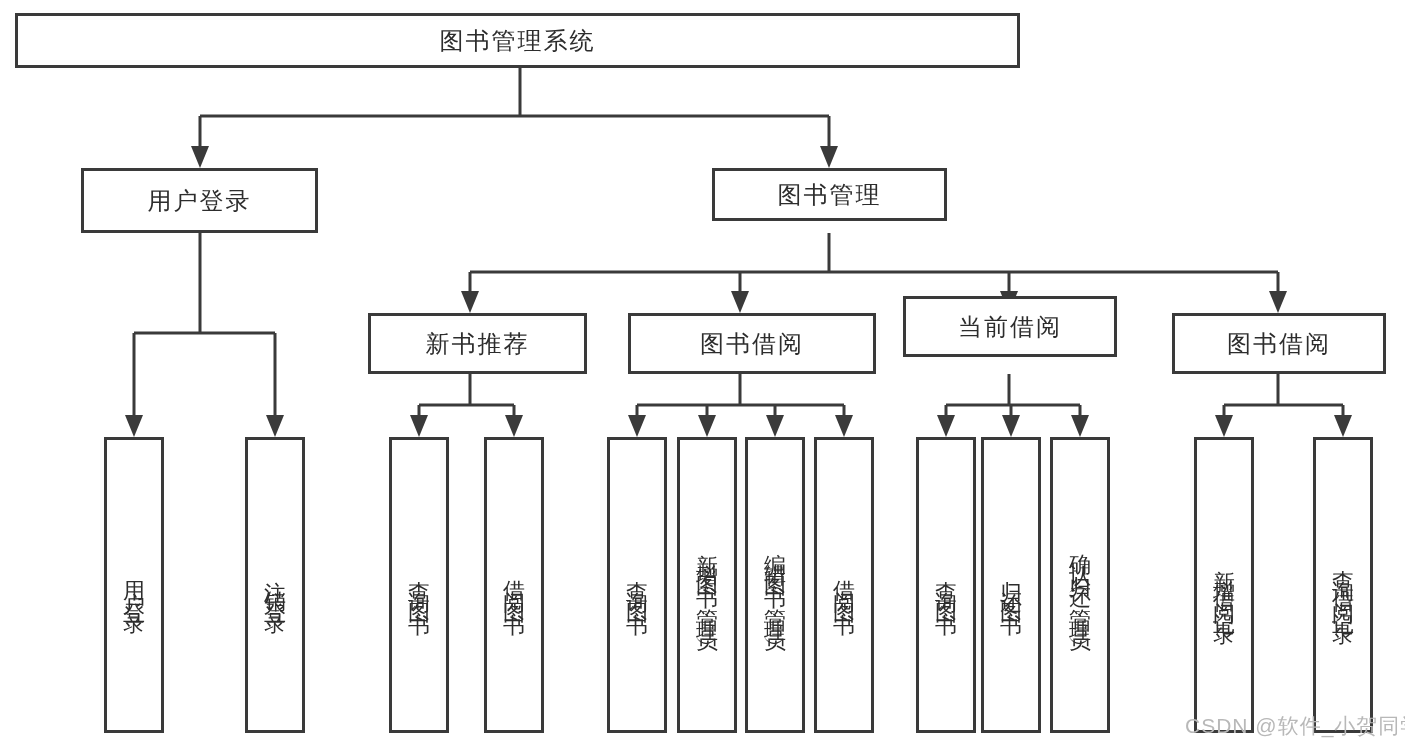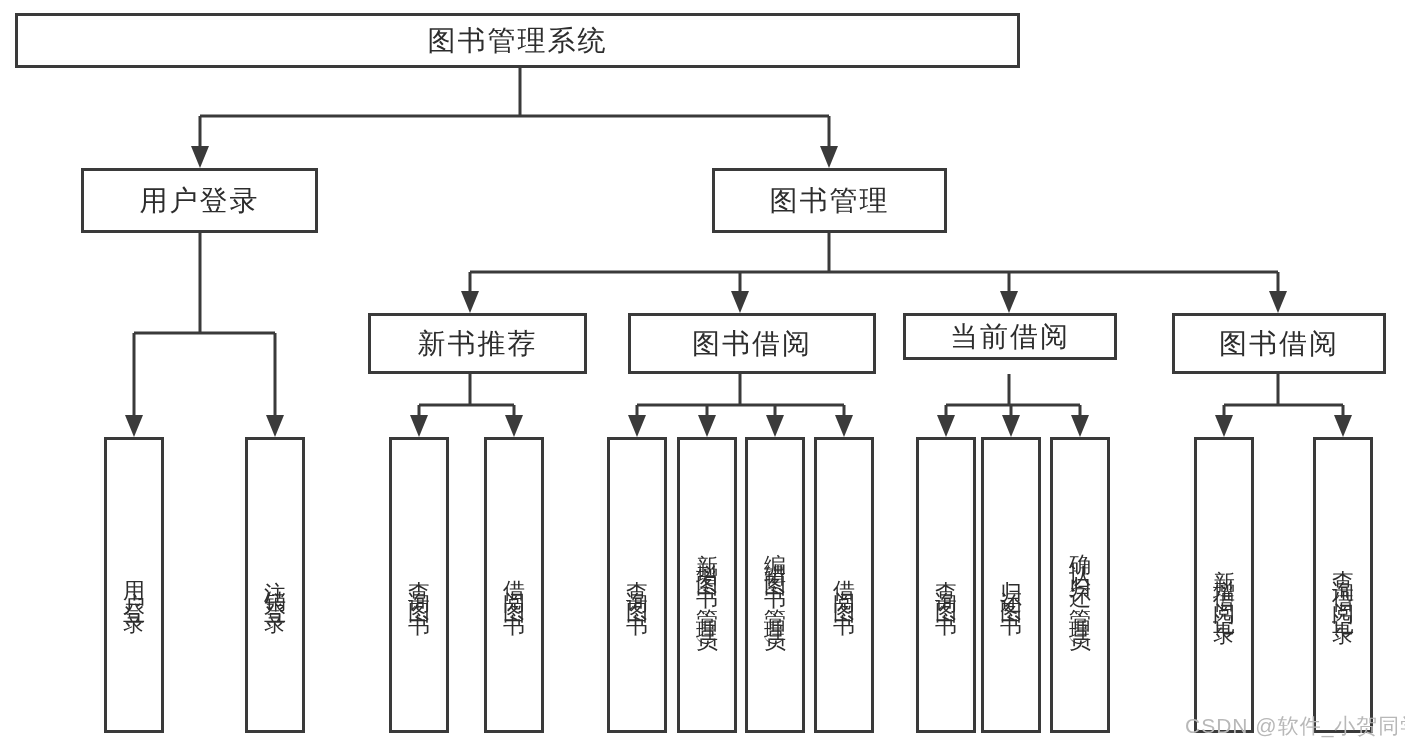--- a/index.html
+++ b/index.html
@@ -15,21 +15,21 @@
   .box{
     position:absolute;
     box-sizing:border-box;
     border:3px solid #3a3a3a;
     background:#ffffff;
     display:flex;
     align-items:center;
     justify-content:center;
   }
   .hbox span{
-    font-size:28px;
+    font-size:24px;
     letter-spacing:2px;
     white-space:nowrap;
     font-family:Liberation Serif, serif;
   }
   .leaf span{
     writing-mode:vertical-rl;
     text-orientation:mixed;
     font-size:22px;
     letter-spacing:11px;
     line-height:1;
@@ -92,31 +92,31 @@
     </g>
   </svg>
 
   <div class="box hbox" style="left:15px;top:13px;width:1005px;height:55px">
     <span>图书管理系统</span>
   </div>
 
   <div class="box hbox" style="left:81px;top:168px;width:237px;height:65px">
     <span>用户登录</span>
   </div>
-  <div class="box hbox" style="left:712px;top:168px;width:235px;height:65px">
+  <div class="box hbox" style="left:712px;top:168px;width:235px;height:53px">
     <span>图书管理</span>
   </div>
 
   <div class="box hbox" style="left:368px;top:313px;width:219px;height:61px">
     <span>新书推荐</span>
   </div>
   <div class="box hbox" style="left:628px;top:313px;width:248px;height:61px">
     <span>图书借阅</span>
   </div>
-  <div class="box hbox" style="left:903px;top:313px;width:214px;height:47px">
+  <div class="box hbox" style="left:903px;top:296px;width:214px;height:61px">
     <span>当前借阅</span>
   </div>
   <div class="box hbox" style="left:1172px;top:313px;width:214px;height:61px">
     <span>图书借阅</span>
   </div>
 
   <div class="box leaf" style="left:104px;top:437px;width:60px;height:296px">
     <span>用户登录</span>
   </div>
   <div class="box leaf" style="left:245px;top:437px;width:60px;height:296px">

